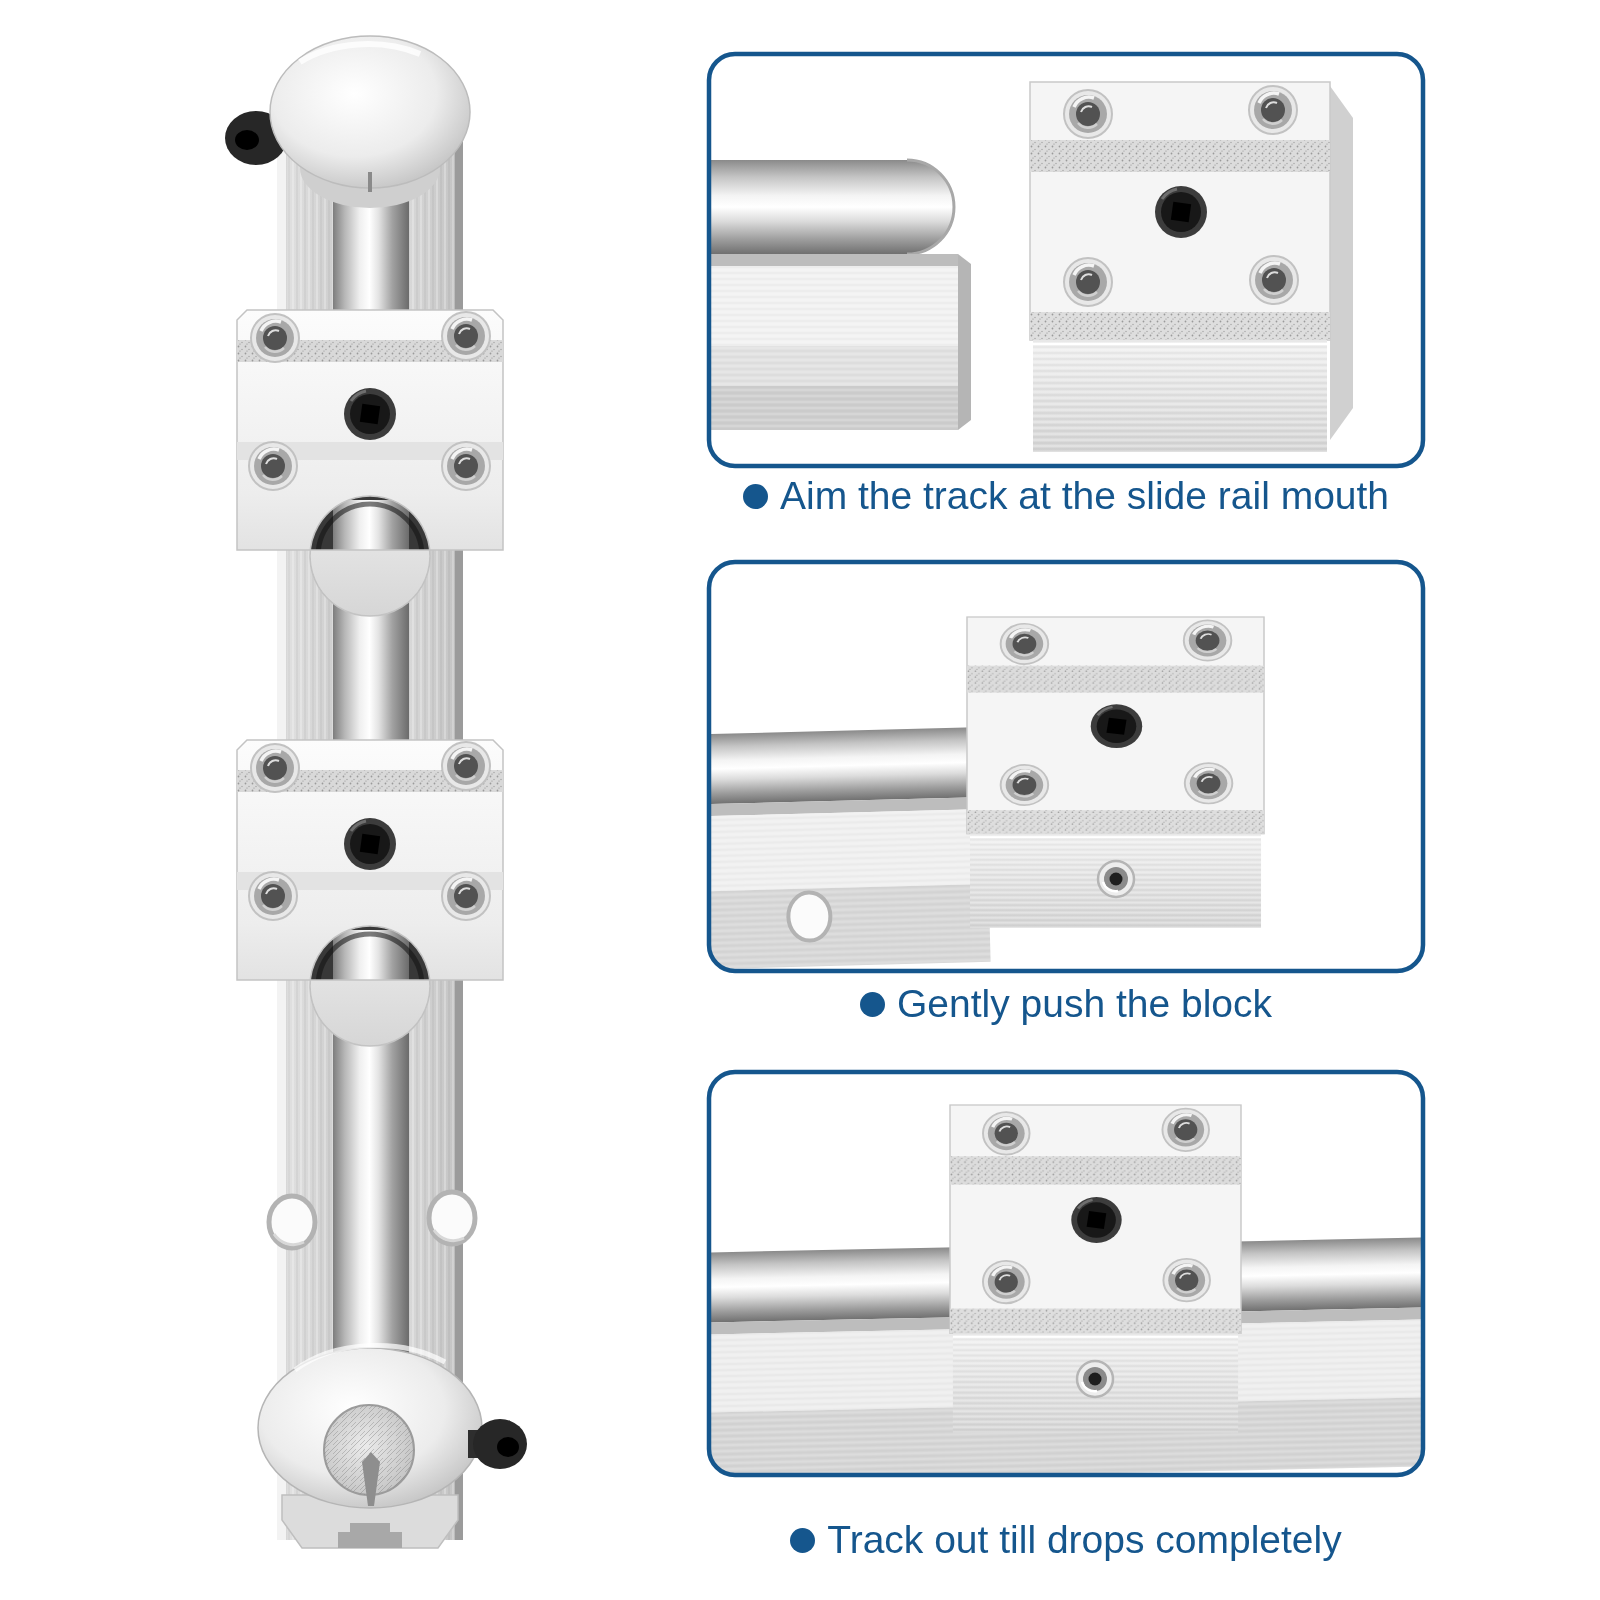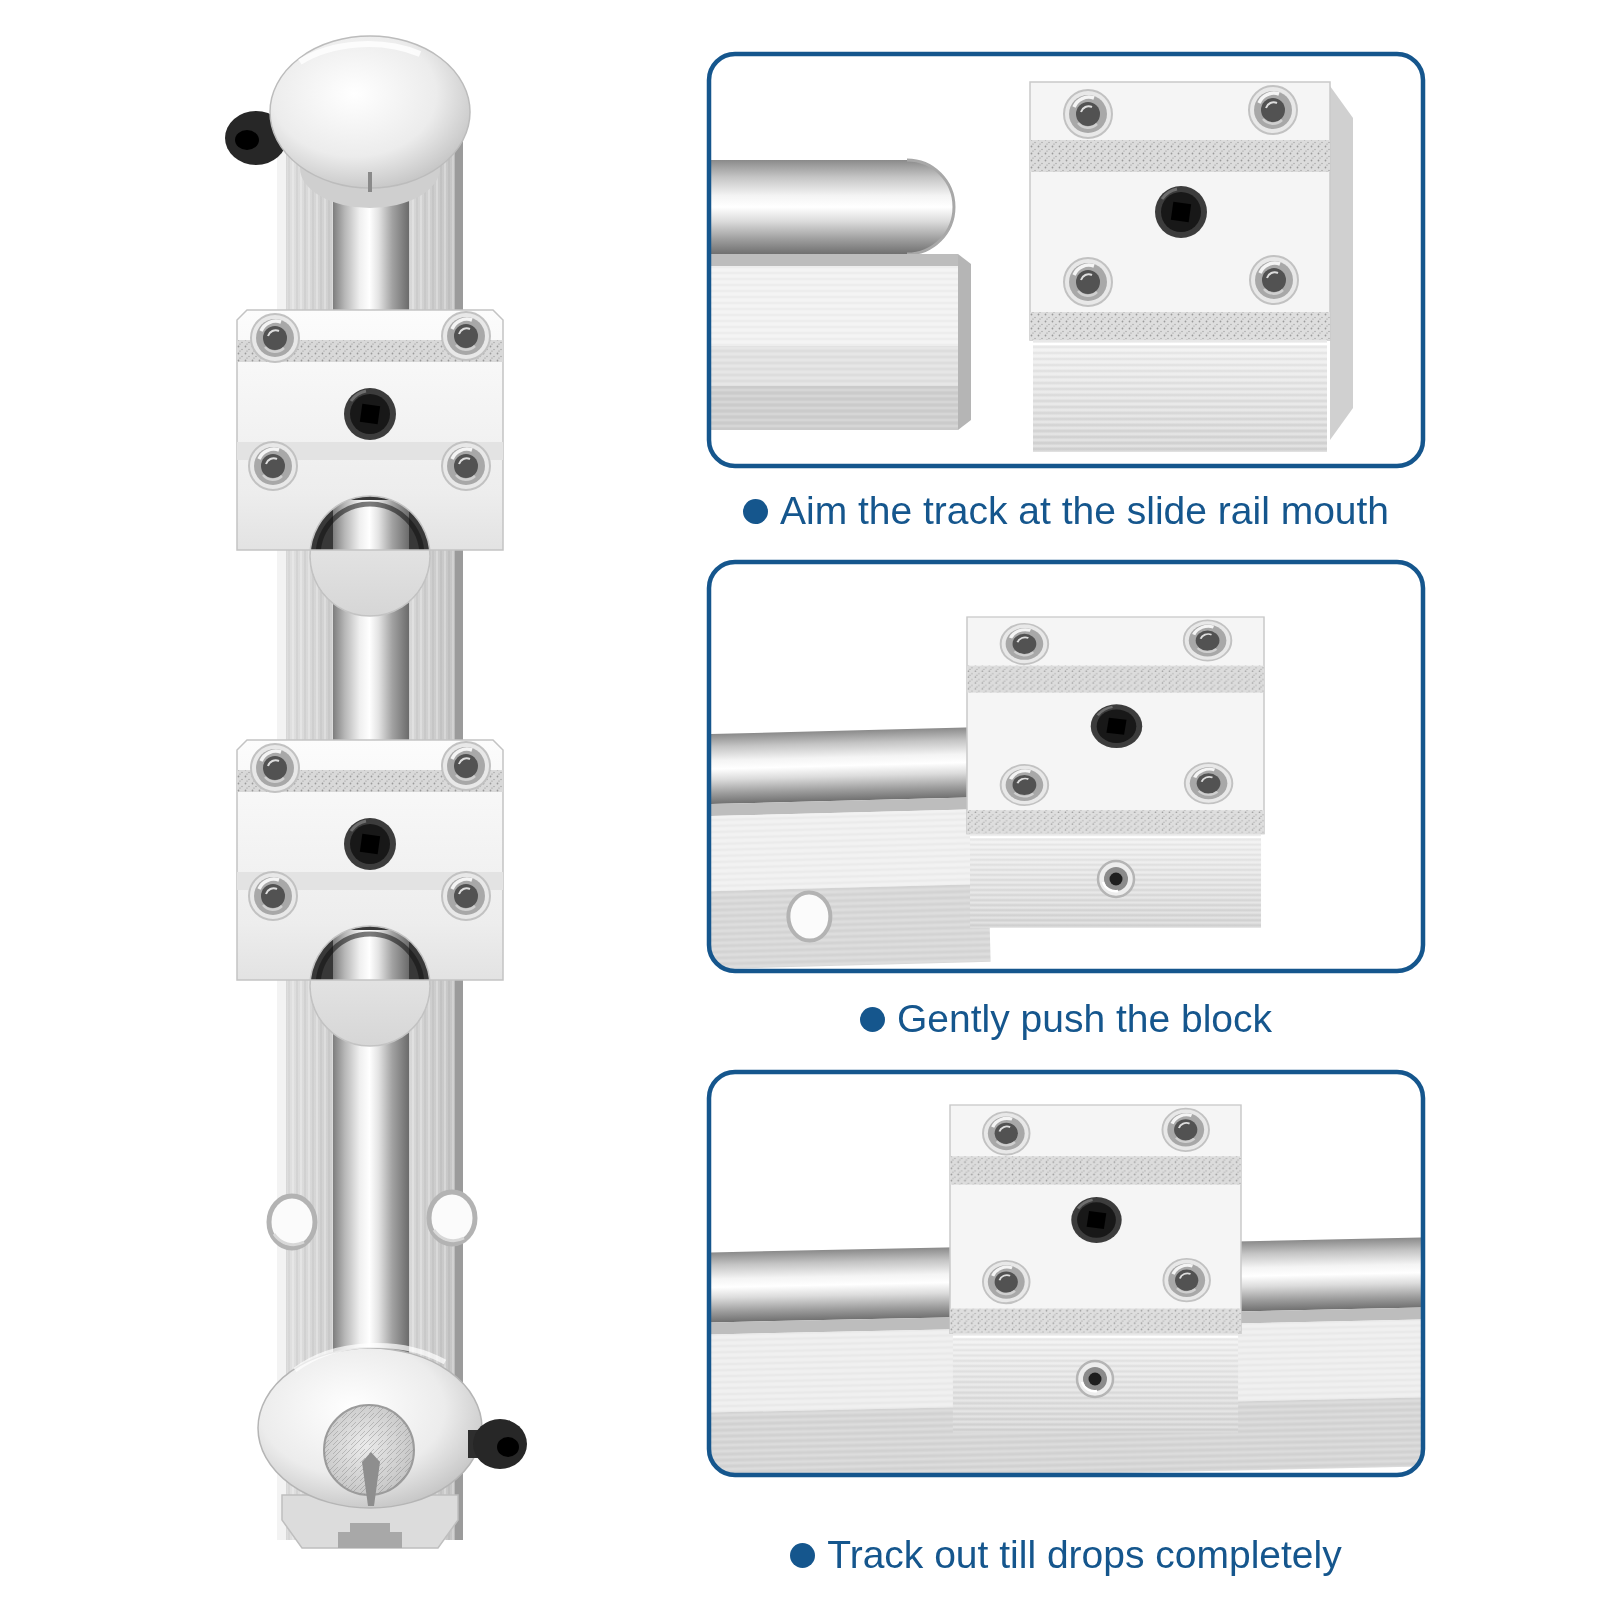--- a/index.html
+++ b/index.html
@@ -1,21 +1,21 @@
 <!DOCTYPE html>
 <html><head>
 <meta charset="utf-8">
 <style>
   html,body{margin:0;padding:0;}
   body{width:1600px;height:1600px;background:#ffffff;position:relative;overflow:hidden;
        font-family:"Liberation Sans", sans-serif;}
   svg.scene{position:absolute;left:0;top:0;width:1600px;height:1600px;}
   .caption{position:absolute;left:707px;width:718px;display:flex;justify-content:center;
            align-items:center;gap:12px;color:#15568D;font-size:39px;line-height:48px;
-           white-space:nowrap;margin-top:15px;}
+           white-space:nowrap;}
   .bullet{width:25px;height:25px;border-radius:50%;background:#15568D;flex:none;
           font-size:0;overflow:hidden;color:transparent;}
   .cap1{top:472px;}
   .cap2{top:980px;text-align:center;}
   .cap3{top:1516px;}
 </style>
 </head>
 <body>
 
 <svg class="scene" viewBox="0 0 1600 1600">

